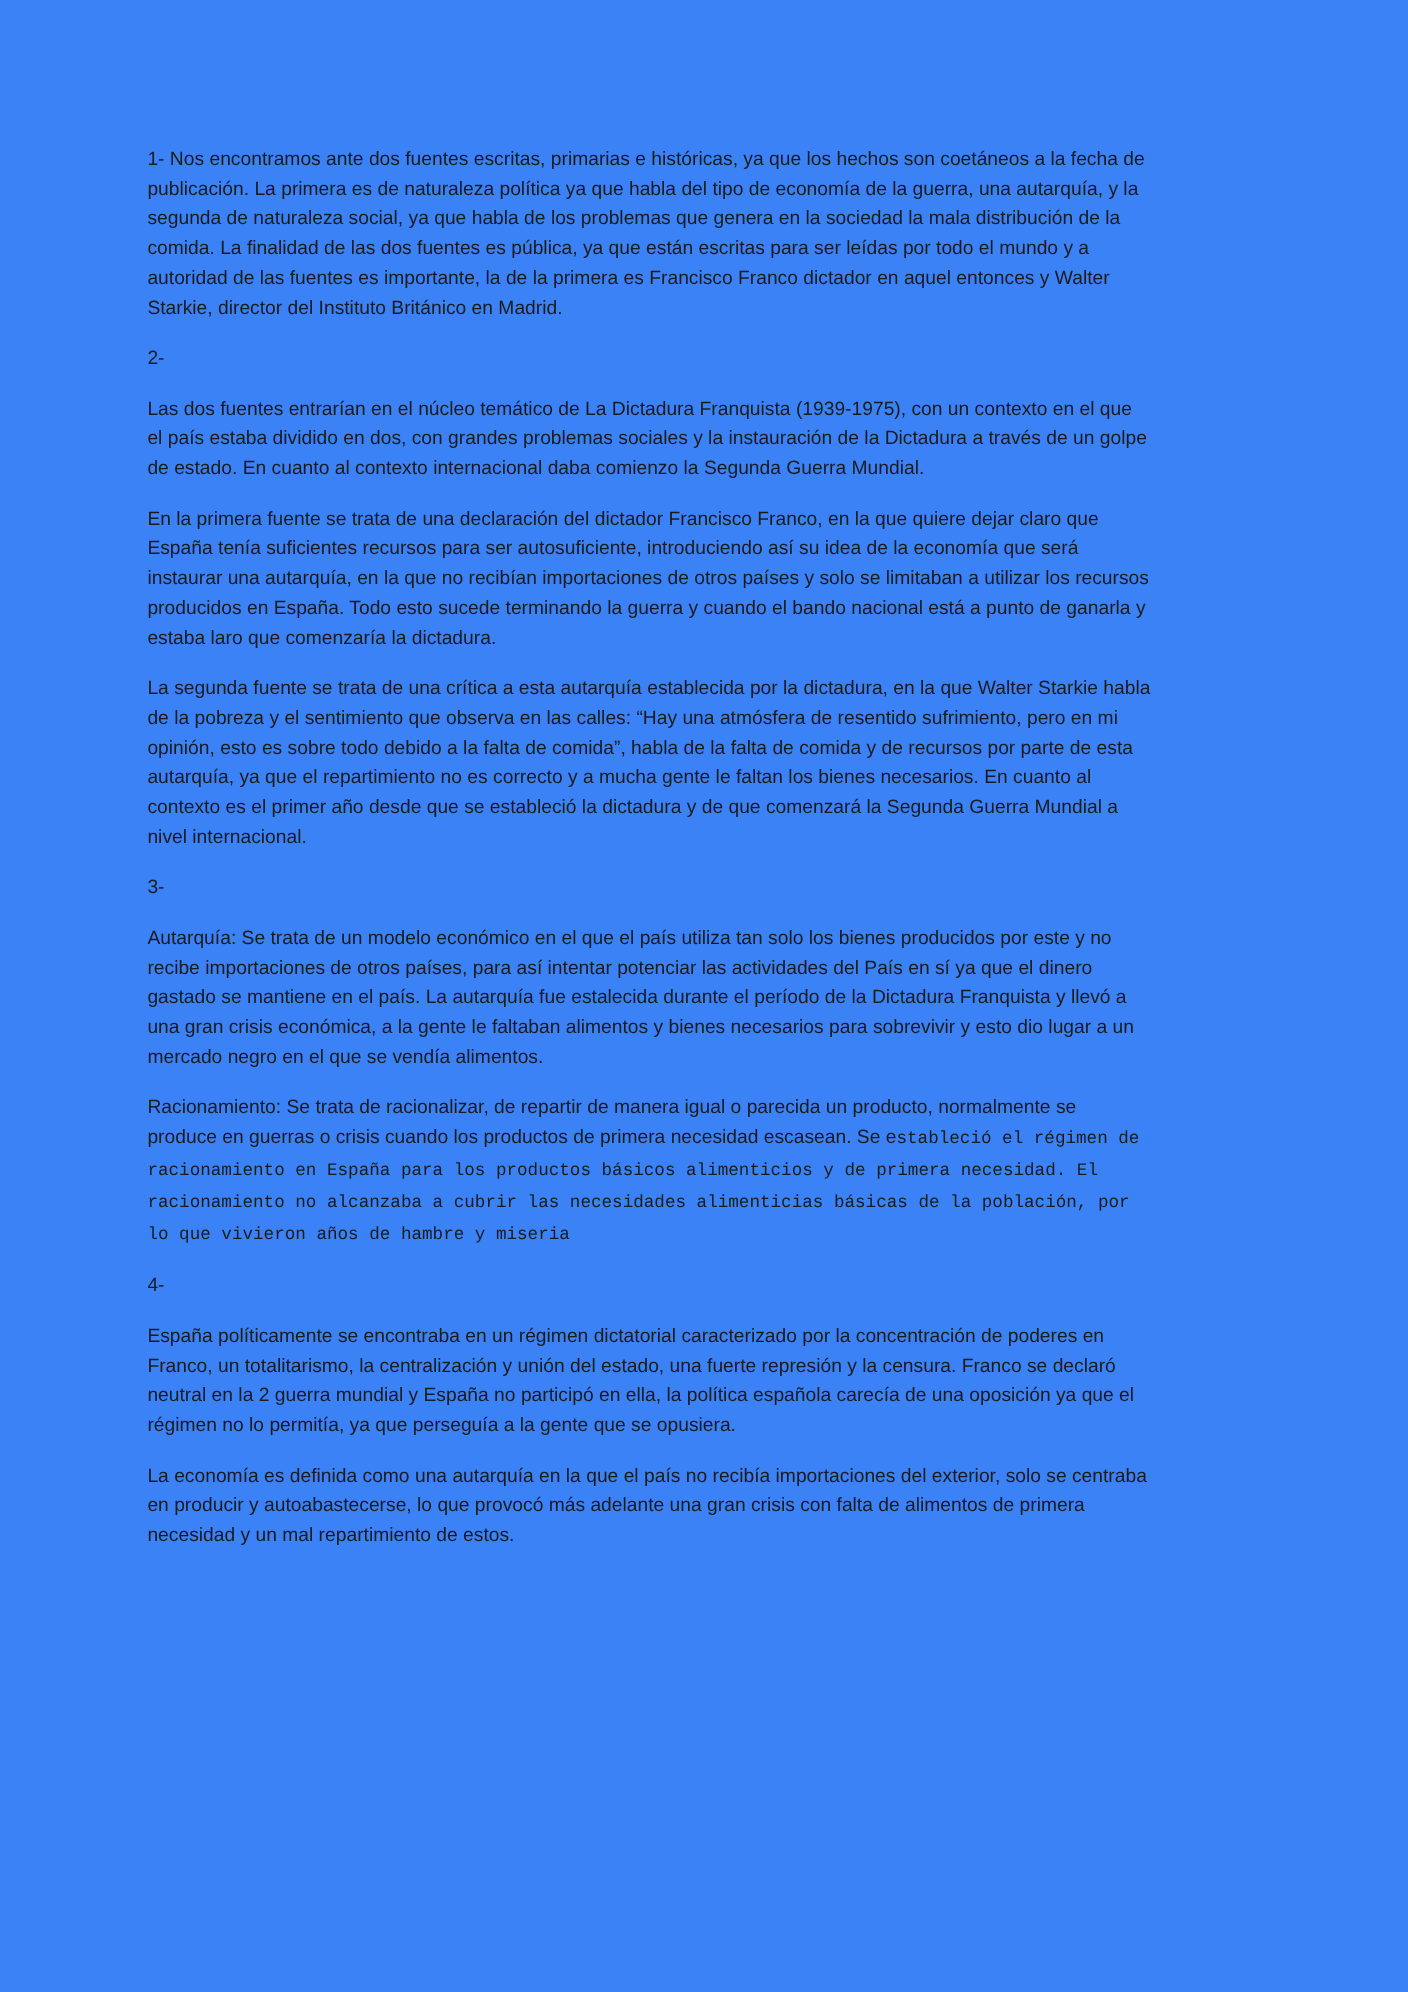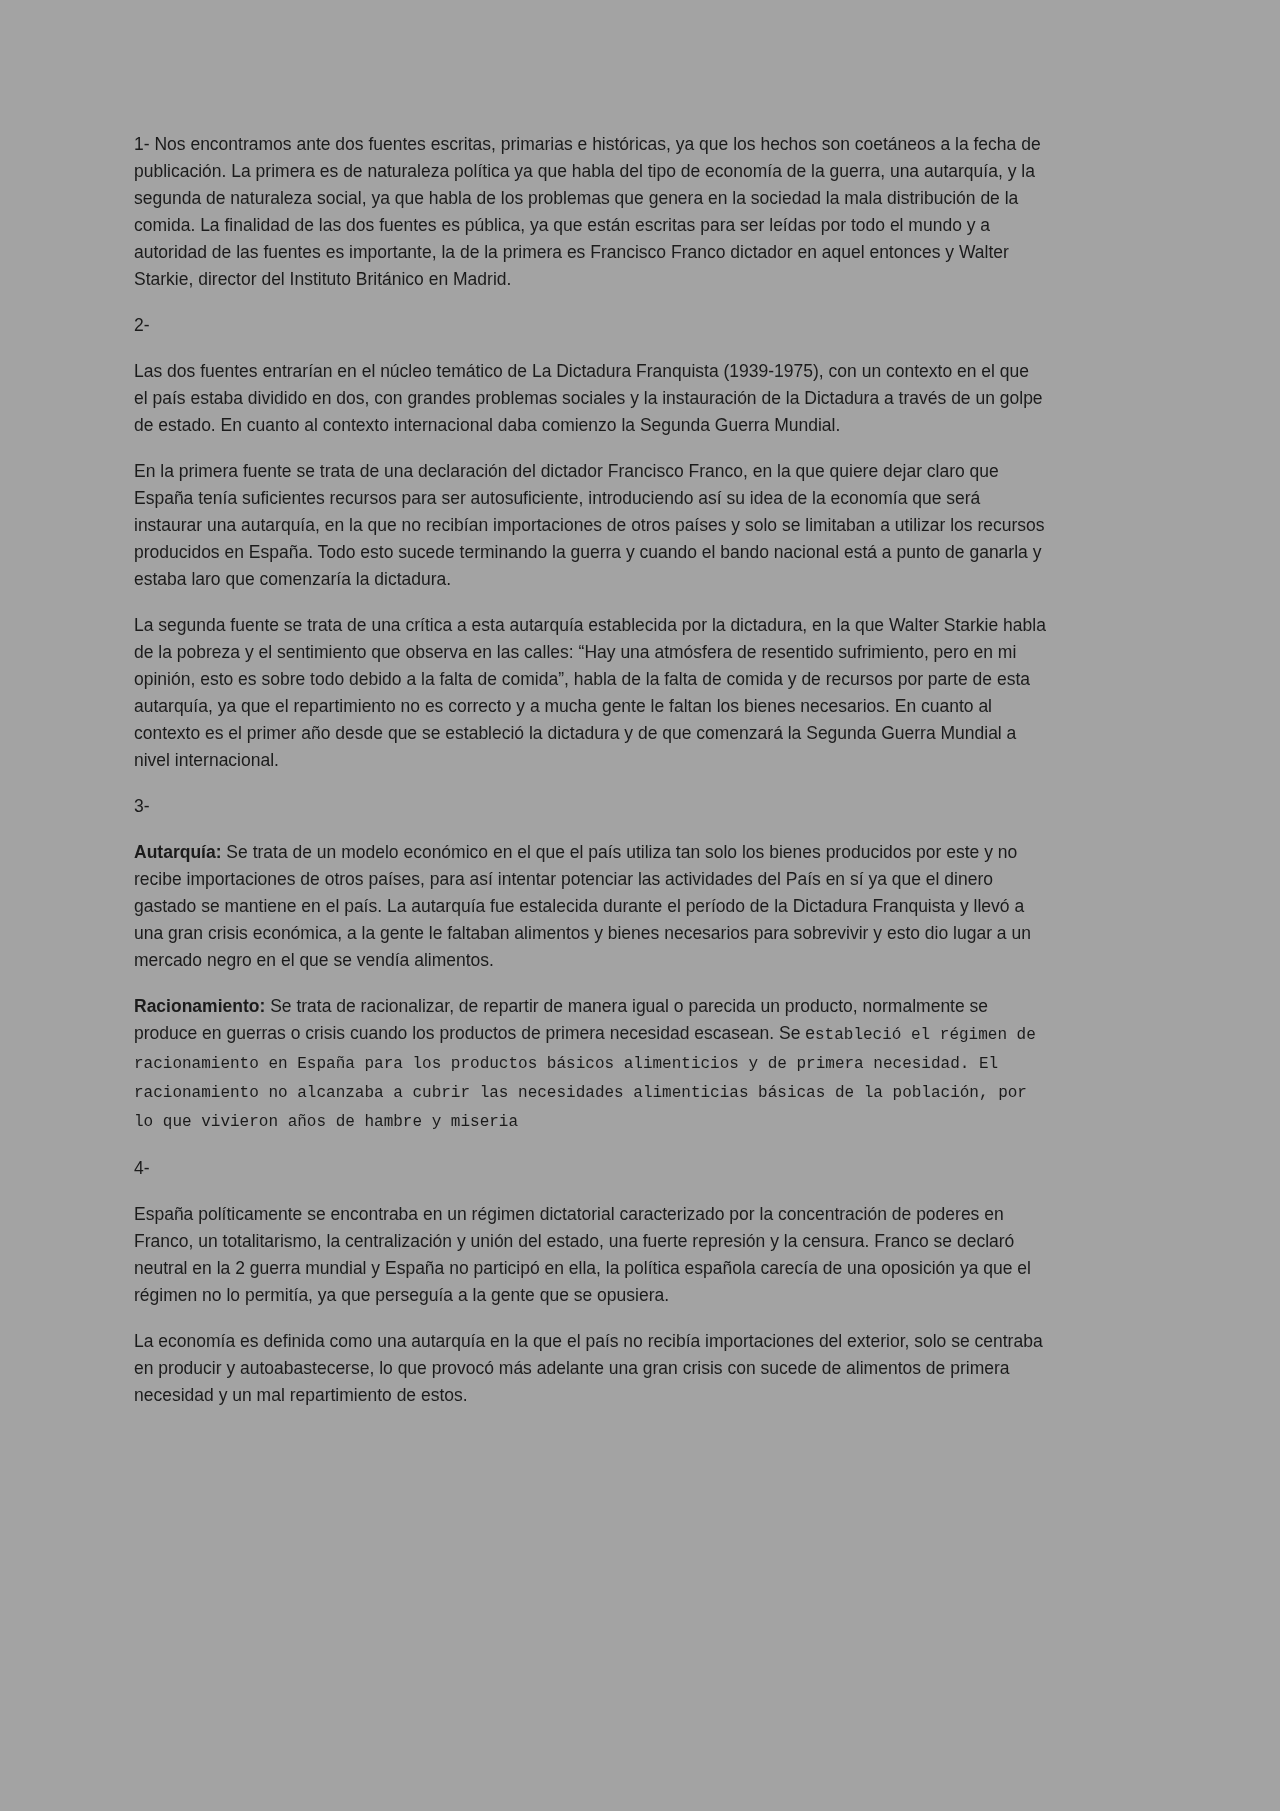--- a/index.html
+++ b/index.html
@@ -5,42 +5,42 @@
   html, body {
     margin: 0;
     padding: 0;
     background: #e8e8e8;
   }
   .page {
     position: relative;
     width: 1280px;
     height: 1811px;
     margin: 0 auto;
-    background: #a3a3a3;
+    background: #3b82f6;
     overflow: hidden;
   }
   .doc {
     position: absolute;
     top: 131px;
     left: 134px;
     width: 912px;
     color: #1b1b1b;
     font-family: "Liberation Sans", sans-serif;
     font-size: 17.5px;
     line-height: 27px;
     text-align: left;
   }
   .para {
     margin: 0 0 19px 0;
   }
   .heading {
     margin: 0 0 19px 0;
   }
   .term {
-    font-weight: 700;
+    font-weight: 400;
   }
   .alt-font {
     font-family: Liberation Mono, monospace;
     font-size: 16px;
   }
 </style>
 </head>
 <body>
 
 <div class="page">
@@ -63,16 +63,16 @@
     </p>
 
     <p class="para">
       <span class="term">Racionamiento:</span><span> Se trata de racionalizar, de repartir de manera igual o parecida un producto, normalmente se produce en guerras o crisis cuando los productos de primera necesidad escasean. Se e</span><span class="alt-font">stableció el régimen de racionamiento en España para los productos básicos alimenticios y de primera necesidad. El racionamiento no alcanzaba a cubrir las necesidades alimenticias básicas de la población, por lo que vivieron años de hambre y miseria</span>
     </p>
 
     <p class="heading">4-</p>
 
     <p class="para">España políticamente se encontraba en un régimen dictatorial caracterizado por la concentración de poderes en Franco, un totalitarismo, la centralización y unión del estado, una fuerte represión y la censura. Franco se declaró neutral en la 2 guerra mundial y España no participó en ella, la política española carecía de una oposición ya que el régimen no lo permitía, ya que perseguía a la gente que se opusiera.</p>
 
-    <p class="para">La economía es definida como una autarquía en la que el país no recibía importaciones del exterior, solo se centraba en producir y autoabastecerse, lo que provocó más adelante una gran crisis con sucede de alimentos de primera necesidad y un mal repartimiento de estos.</p>
+    <p class="para">La economía es definida como una autarquía en la que el país no recibía importaciones del exterior, solo se centraba en producir y autoabastecerse, lo que provocó más adelante una gran crisis con falta de alimentos de primera necesidad y un mal repartimiento de estos.</p>
 
   </main>
 </div>
 
 </body></html>

